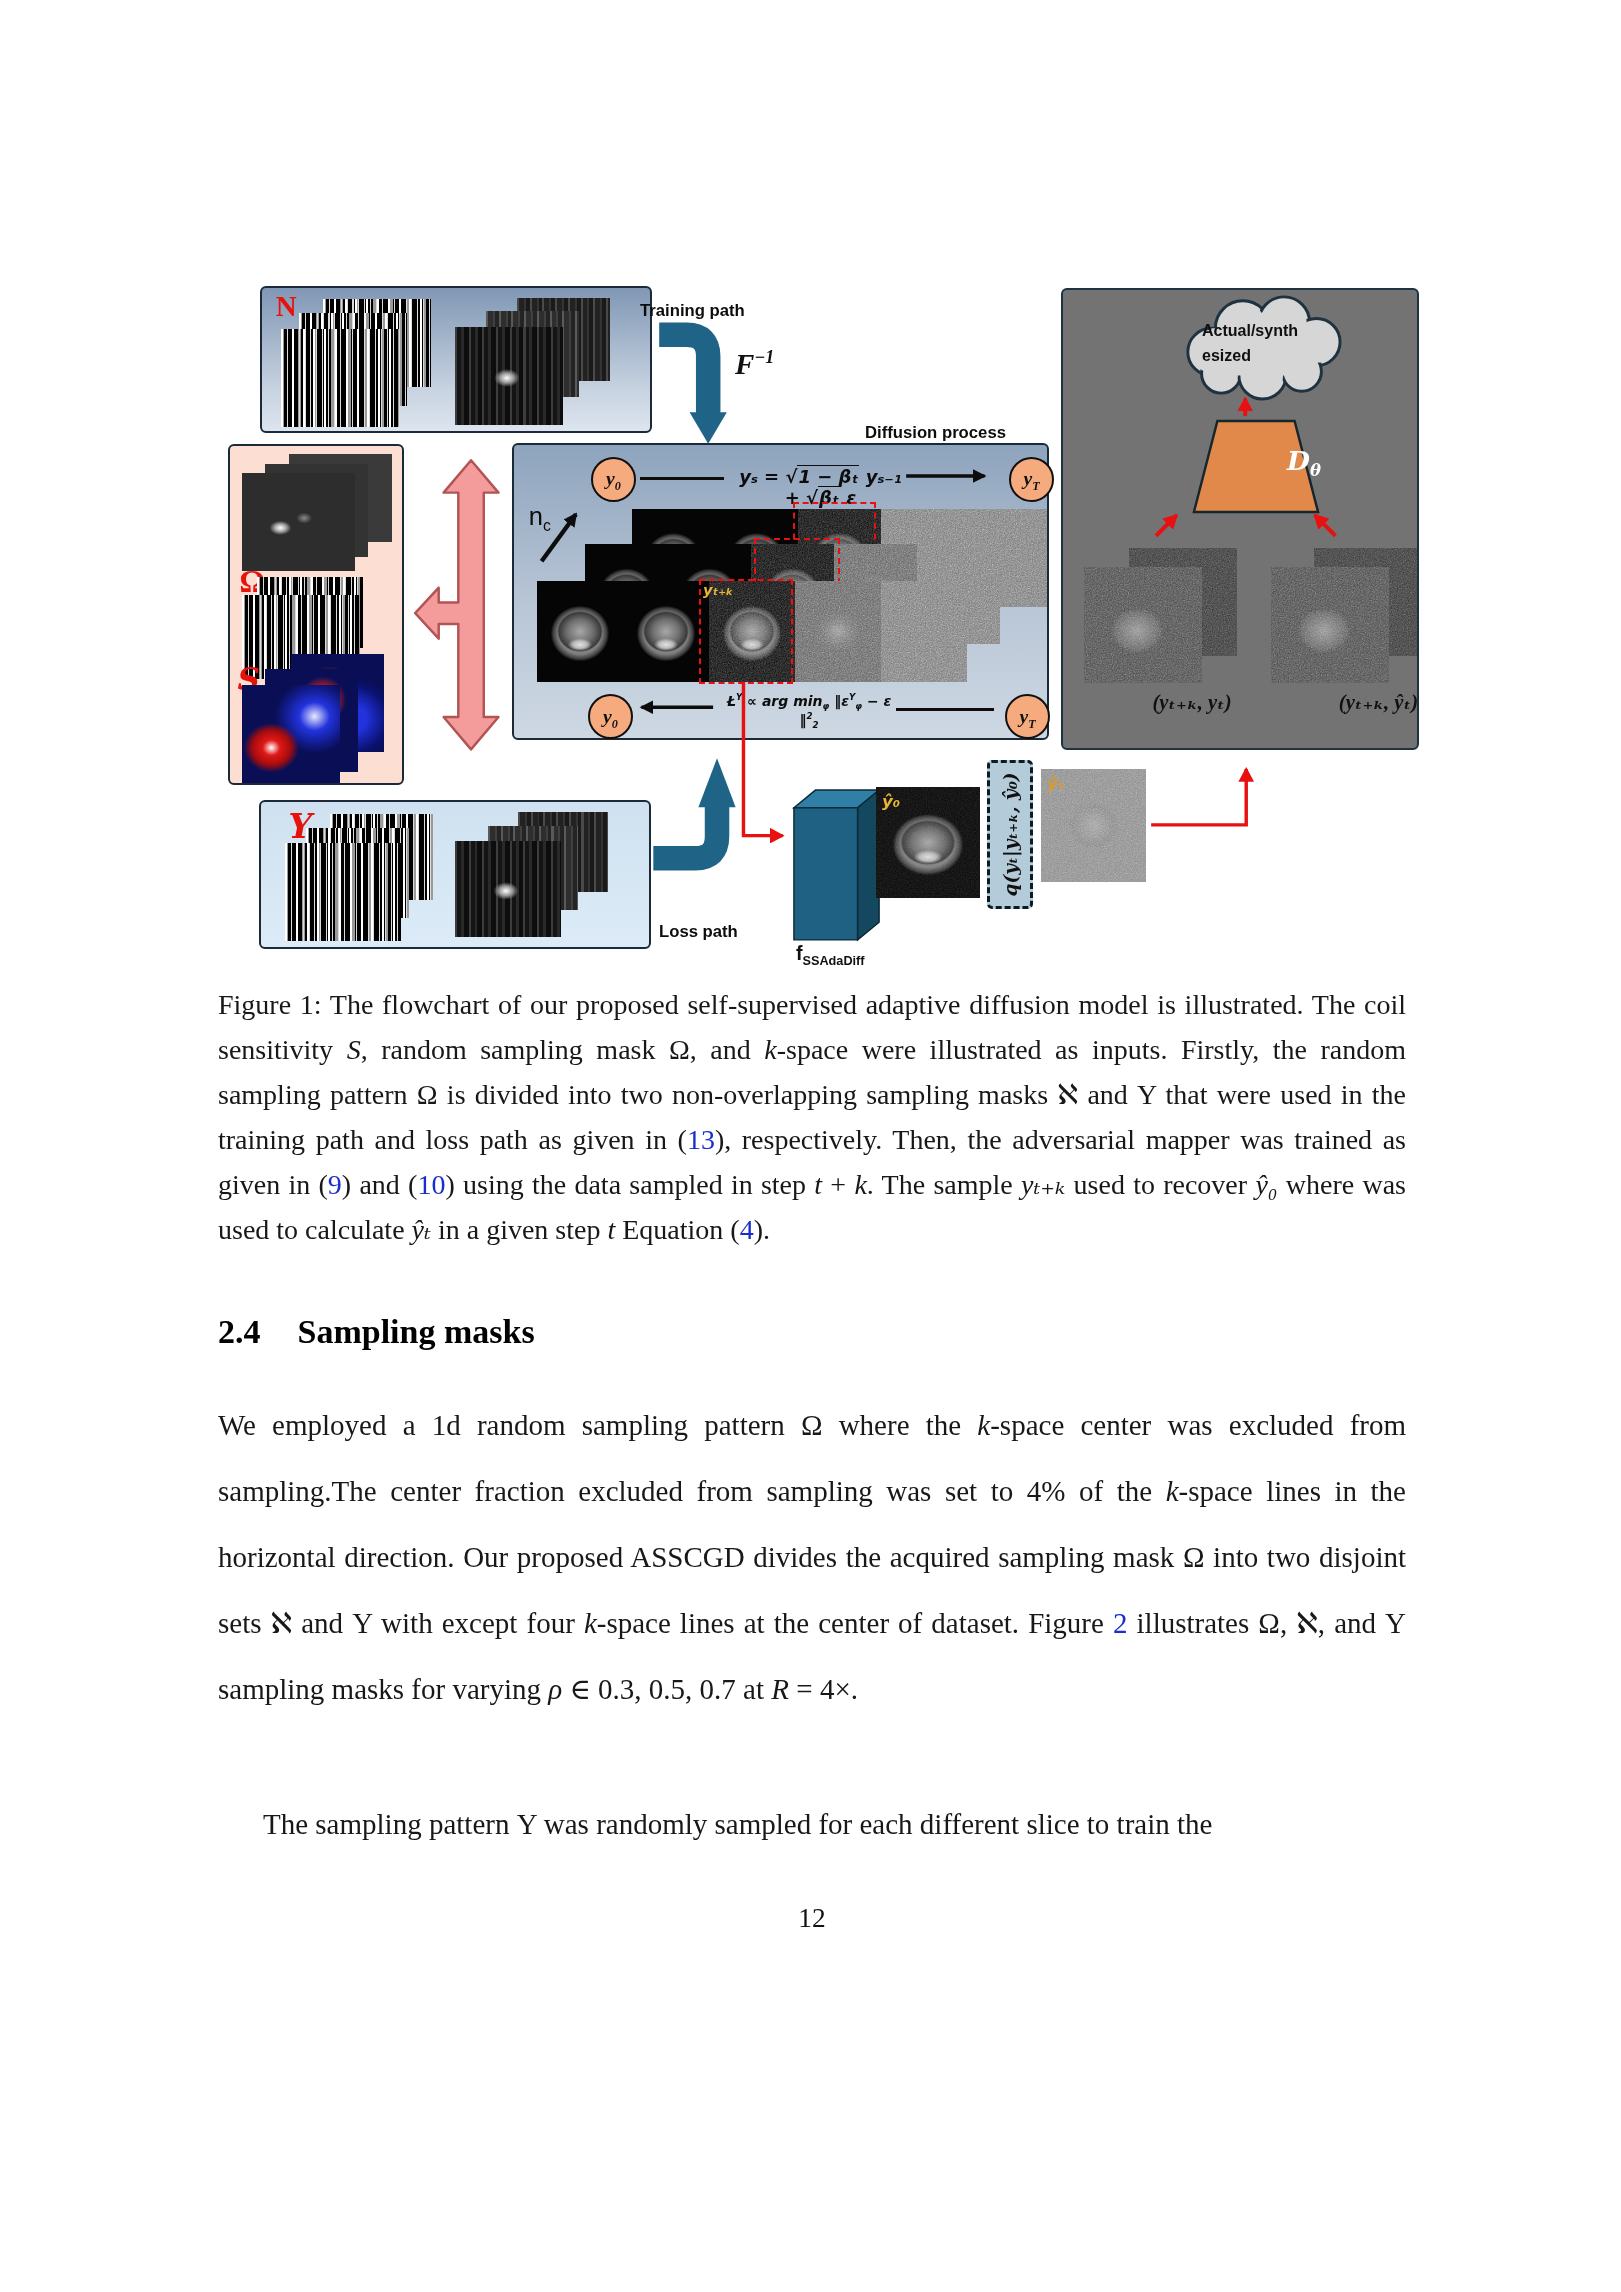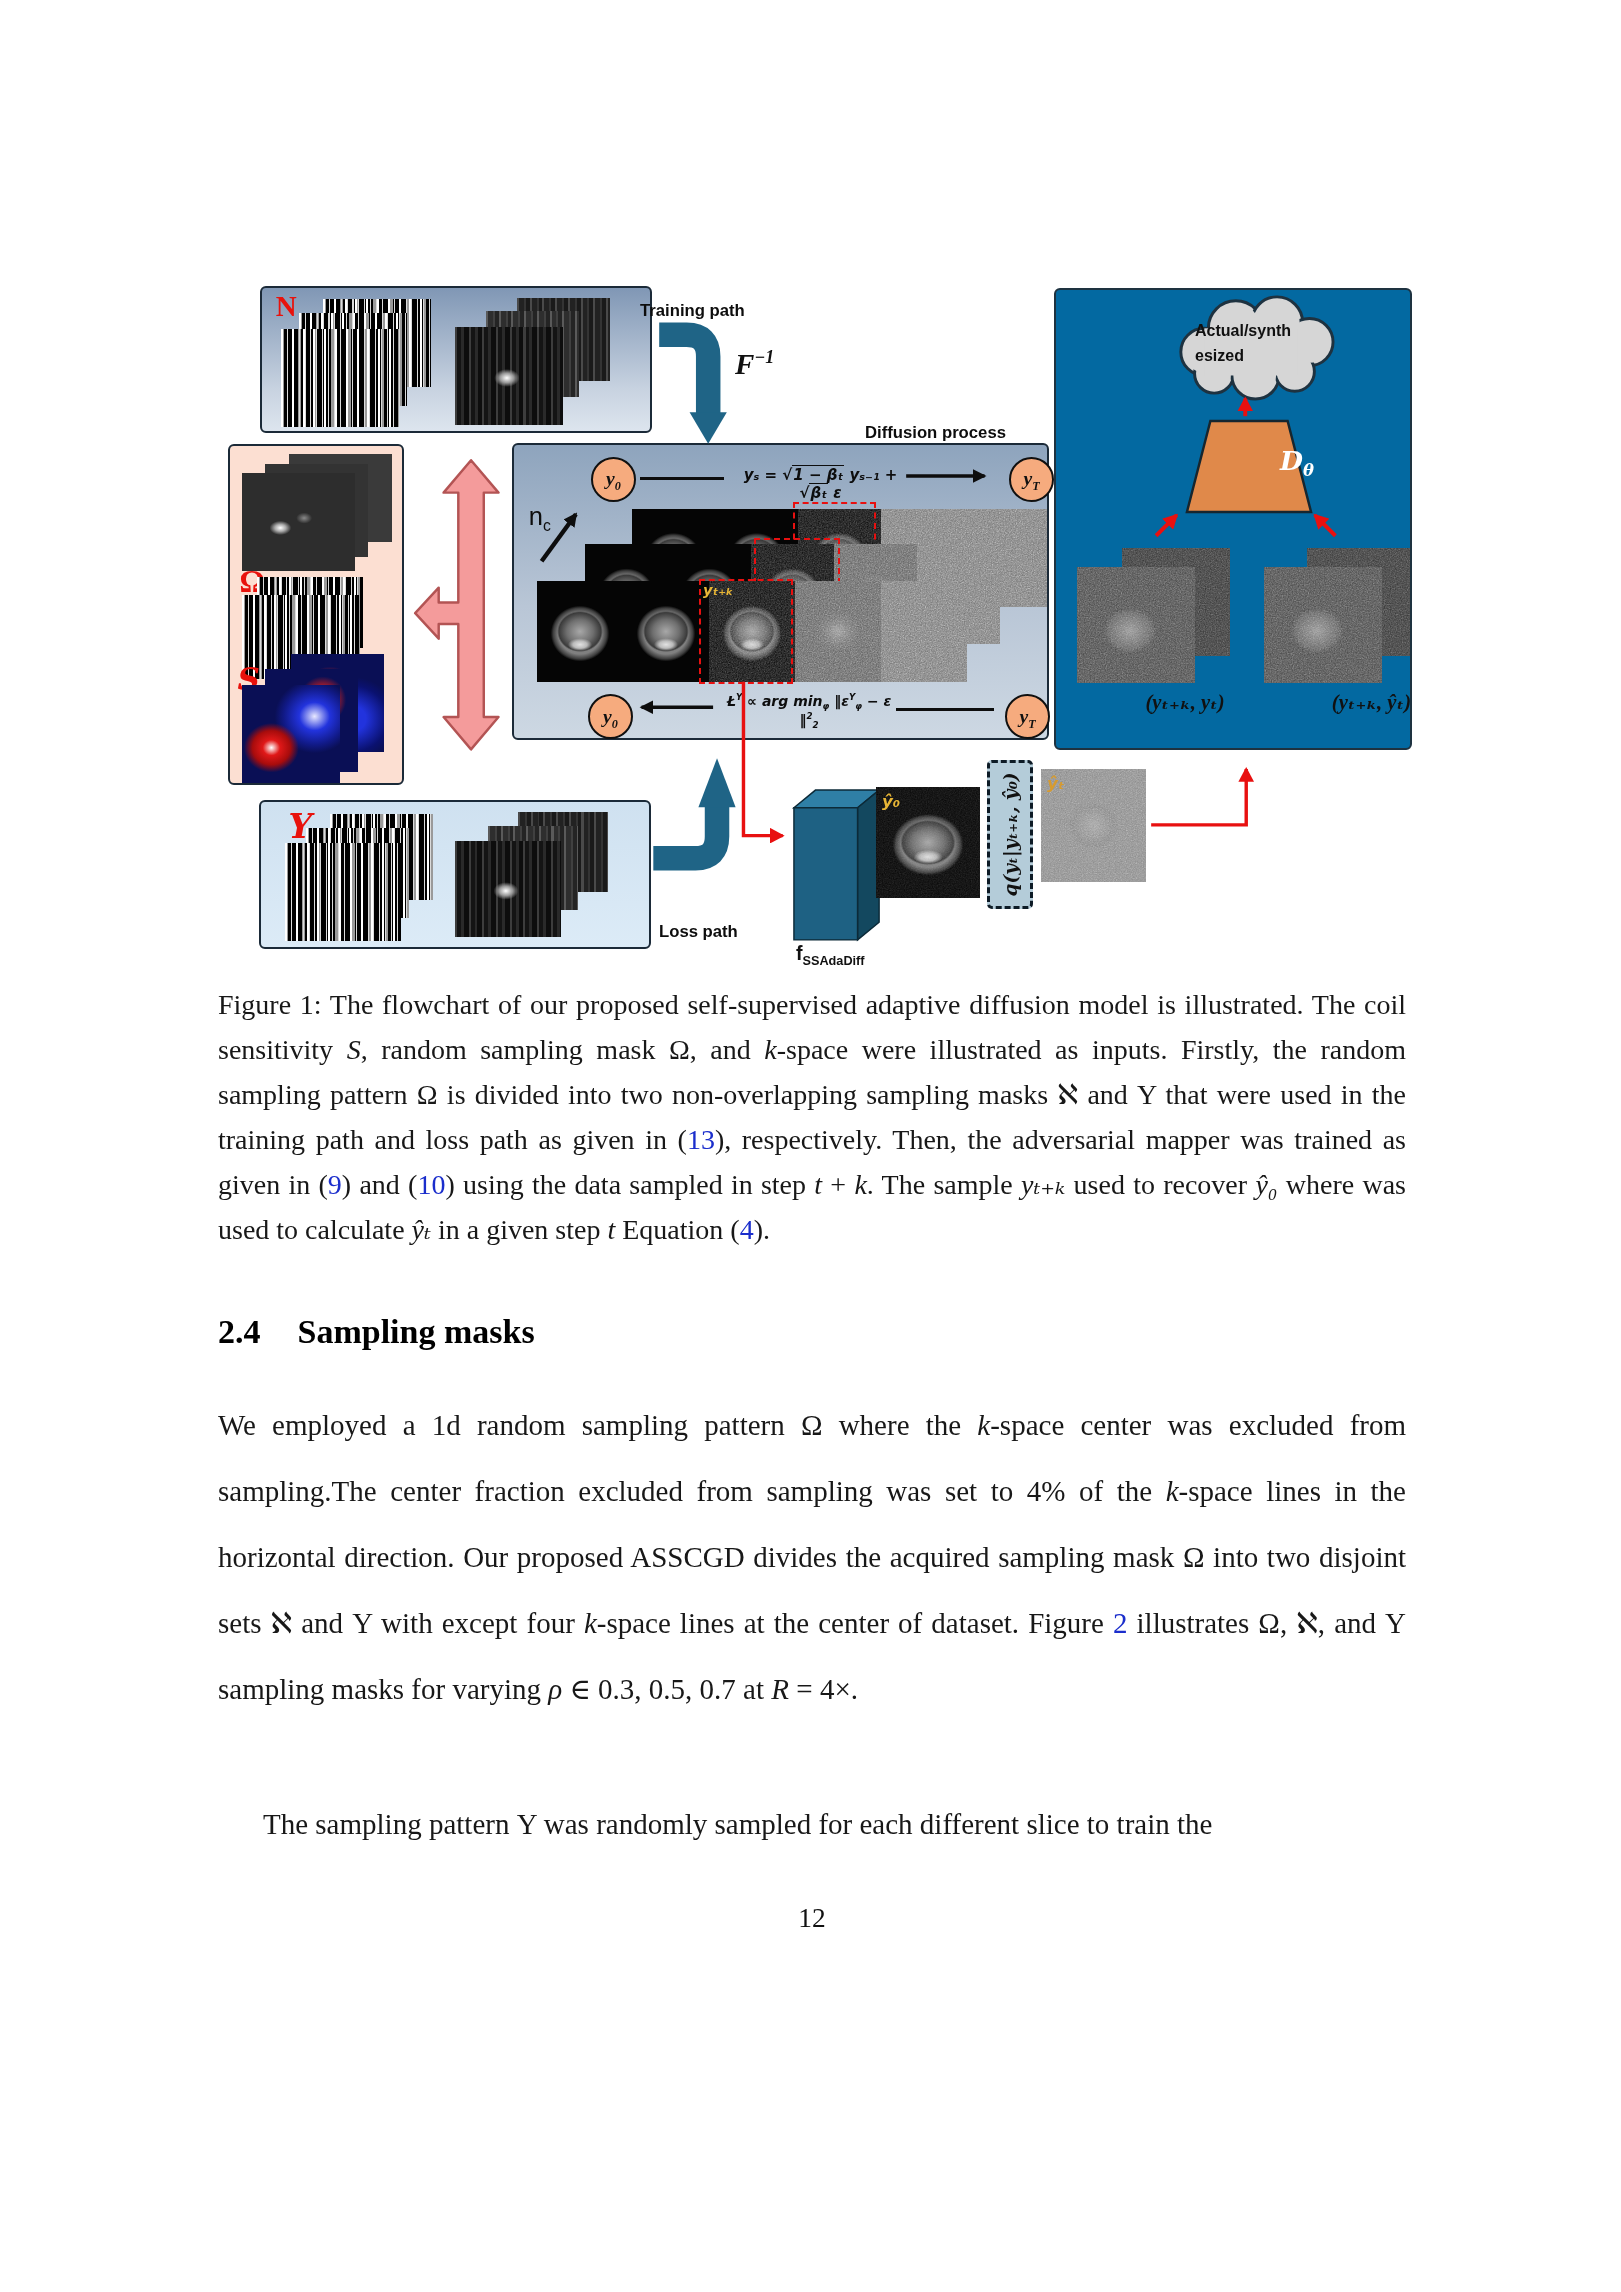--- a/index.html
+++ b/index.html
@@ -10,21 +10,21 @@
     overflow:hidden; margin:0 auto;
   }
   
   .fig { position:absolute; left:218px; top:279px; width:1196px; height:686px; }
   .abs { position:absolute; }
   .panel { position:absolute; border:2.5px solid #1b2a38; border-radius:5.9px; }
   .panel-n   { background:linear-gradient(180deg,#8097b5 0%,#c7d2e0 70%,#dde5ee 100%); }
   .panel-dif { background:linear-gradient(180deg,#8ea4bd 0%,#b9c6d6 55%,#cdd8e3 100%); }
   .panel-y   { background:linear-gradient(180deg,#cfe1f0,#dcebf7); }
   .panel-pink{ background:#fcdfd2; }
-  .panel-green{ background:#0369a1; border-color:#1e3240; }
+  .panel-green{ background:#737373; border-color:#1e3240;margin-left:7px; }
   .redlbl { color:#e8120c; font-weight:bold; font-size:29px; line-height:1; }
   .sanslbl { font-family:"Liberation Sans","DejaVu Sans",sans-serif; font-weight:bold; font-size:16.7px; color:#0d0d0d; }
   .circle { position:absolute; width:45px; height:45px; border-radius:50%; background:#f6ab7e;
             border:2px solid #101010; display:flex; align-items:center; justify-content:center;
             font-style:italic; font-weight:bold; font-size:19.6px; z-index:20; }
   .lsub { font-size:62%; vertical-align:sub; line-height:0; }
   .lsup { font-size:62%; vertical-align:super; line-height:0; }
   .formula { position:absolute; font-family:"DejaVu Sans","Liberation Sans",sans-serif;
              font-weight:bold; font-style:italic; color:#0d0d0d; text-align:center; }
   .formula .rad { border-top:1.6px solid #0d0d0d; padding:0 1px; }
@@ -125,21 +125,21 @@
     </div>
 
     <div class="sanslbl abs" style="left:647px;top:144px;width:186px;text-align:left;">Diffusion process</div>
 
     <div class="panel panel-dif abs" style="left:294px;top:164px;width:537px;height:297px;z-index:5;">
 
       <div class="circle" style="left:77px;top:11.8px;">
         <span><span>y</span><span class="lsub">0</span></span>
       </div>
       <div class="abs" style="left:126px;top:32px;width:84px;height:3.4px;background:#0d0d0d;"></div>
-      <div class="formula" style="left:216px;top:20.6px;width:181px;font-size:15px;"><span>yₛ = √</span><span class="rad">1 − βₜ</span><span> yₛ₋₁ + √</span><span class="rad">βₜ</span><span> ε</span></div>
+      <div class="formula" style="left:216px;top:20.6px;width:181px;font-size:18px;"><span>yₛ = √</span><span class="rad">1 − βₜ</span><span> yₛ₋₁ + √</span><span class="rad">βₜ</span><span> ε</span></div>
       <div class="circle" style="left:495px;top:11.8px;">
         <span><span>y</span><span class="lsub">T</span></span>
       </div>
 
       <div class="abs" style="left:14.7px;top:57px;font-family:'Liberation Sans',sans-serif;font-size:25.5px;color:#0d0d0d;">
         <span>n</span><span style="font-size:15.7px;vertical-align:sub;">c</span>
       </div>
 
       <div class="strip" style="left:118px;top:64px;z-index:1;">
         <div class="img brainbg" style="width:83px;height:98px;"></div>

